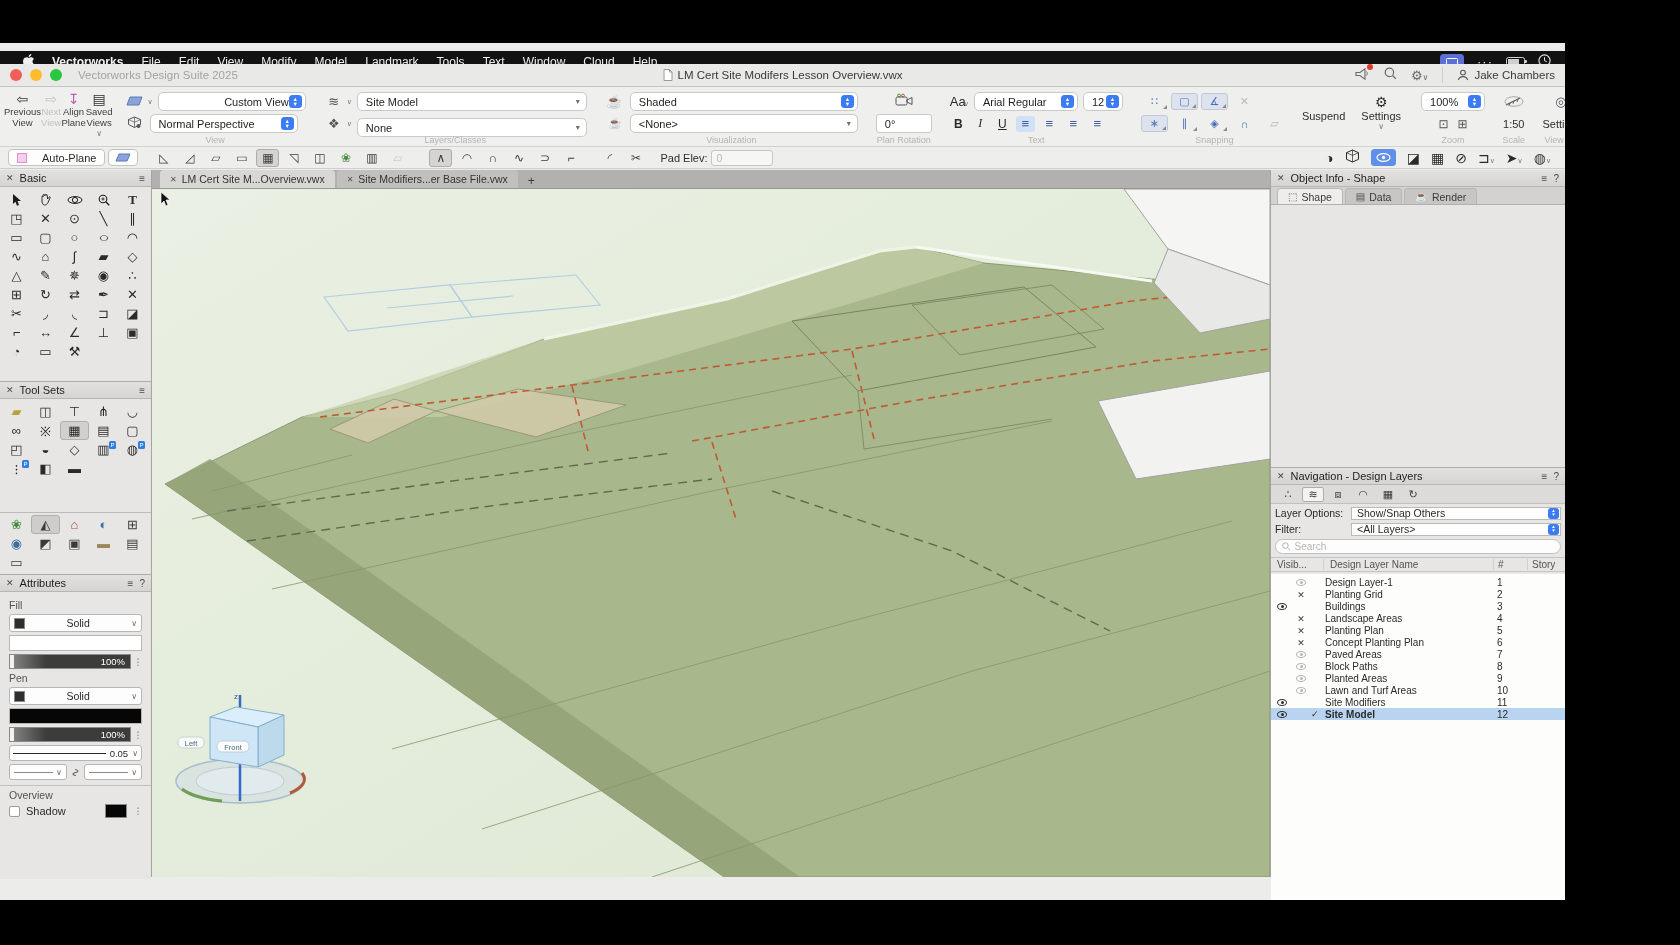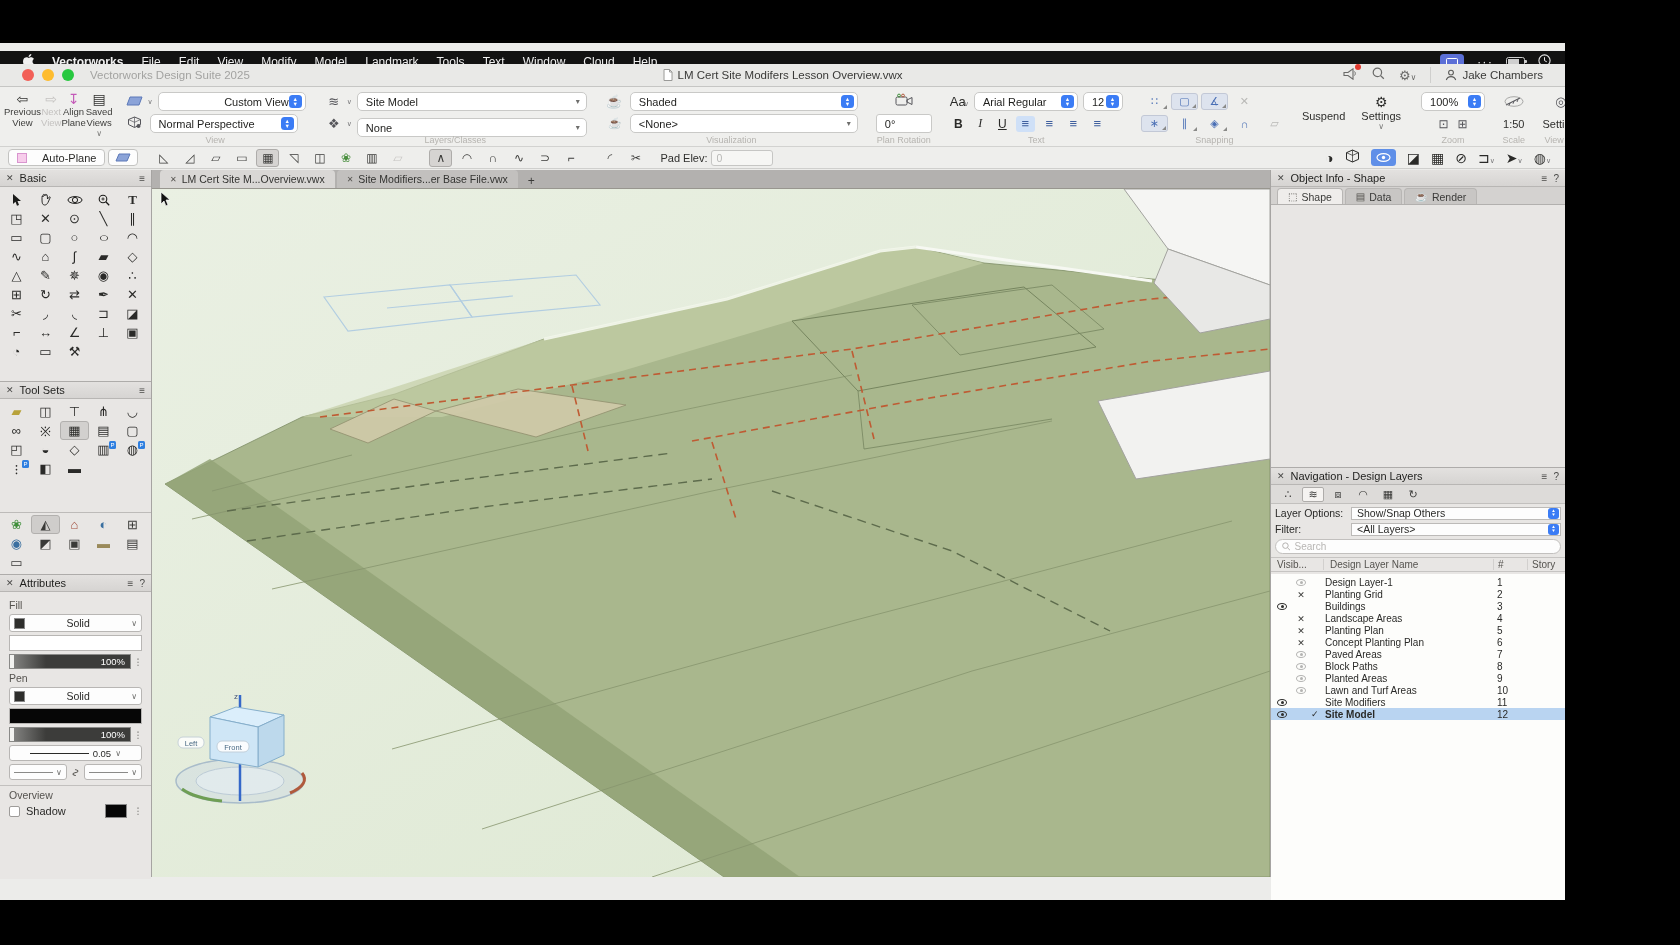--- a/index.html
+++ b/index.html
@@ -12,21 +12,21 @@
   .menubar .mi { padding:0 9px; cursor:default; }
   .menubar .mi.app { font-weight:bold; }
   .mb-right { margin-left:auto; display:flex; align-items:center; gap:13px; }
   .scrrec { width:24px; height:15px; background:#5b6fd6; border-radius:3.5px; display:flex; align-items:center; justify-content:center; }
   .scrrec i { display:block; width:12px; height:8px; border:1.5px solid #fff; border-radius:1.5px; }
   .batt { width:19px; height:9px; border:1px solid #cfcfcf; border-radius:2.5px; position:relative; }
   .batt::before { content:""; position:absolute; left:1px; top:1px; bottom:1px; width:11px; background:#cfcfcf; }
   .batt::after { content:""; position:absolute; right:-3px; top:2px; width:2px; height:3px; background:#cfcfcf; border-radius:0 1px 1px 0; }
 
   
-  .titlebar { position:absolute; left:0; top:21px; width:100%; height:23px; background:#e9e9e7; border-bottom:1px solid #c6c6c4; display:flex; align-items:center; padding:0 22px; }
+  .titlebar { position:absolute; left:0; top:21px; width:100%; height:23px; background:#e9e9e7; border-bottom:1px solid #c6c6c4; display:flex; align-items:center; padding:0 10px; }
   .light { width:12px; height:12px; border-radius:50%; margin-right:8px; }
   .l-red{background:#f25f57;} .l-yel{background:#febc2e;} .l-grn{background:#28c840;}
   .app-title { color:#a3a3a1; font-size:11.5px; margin-left:8px; }
   .doc-title { position:absolute; left:50%; transform:translateX(-50%); display:flex; align-items:center; gap:5px; color:#3a3a38; font-size:11.5px; }
   .tb-right { margin-left:auto; display:flex; align-items:center; gap:14px; color:#5a5a58; }
   .tb-sep { width:1px; height:16px; background:#cfcfcd; }
   .userbox { display:flex; align-items:center; gap:5px; font-size:11.5px; color:#3a3a38; }
   .reddot { position:absolute; top:-2px; right:-3px; width:6px; height:6px; background:#e03a2f; border-radius:50%; }
 
   
@@ -104,21 +104,21 @@
   .asel { display:flex; align-items:center; height:18px; background:#fdfdfd; border:1px solid #b8b6b4; border-radius:3px; padding:0 4px; margin-bottom:3px; }
   .asel .sw { width:11px; height:11px; background:#2e2e2c; border:1px solid #888; }
   .asel .txt { flex:1; text-align:center; font-size:10.5px; color:#2a2a28; }
   .asel .car { font-size:8px; color:#6e6e6c; }
   .colorbar { height:16px; border:1px solid #b8b6b4; margin-bottom:3px; }
   .colorbar.white{background:#fff;} .colorbar.black{background:#060606;}
   .oprow { display:flex; align-items:center; gap:2px; margin-bottom:3px; }
   .opbar { flex:1; height:15px; border:1px solid #8a8a88; background:linear-gradient(90deg,#8a8a88,#3c3c3a 30%); display:flex; align-items:center; justify-content:flex-end; padding-right:5px; color:#fff; font-size:9.5px; position:relative; }
   .opbar::before { content:""; position:absolute; left:0; top:0; bottom:0; width:4px; background:#f2f2f0; }
   .dots { width:9px; text-align:center; font-size:9px; color:#55534f; letter-spacing:-1px; }
-  .lwrow { display:flex; align-items:center; height:16px; background:#fdfdfd; border:1px solid #b8b6b4; border-radius:3px; padding:0 20px; gap:4px; margin-bottom:3px; }
+  .lwrow { display:flex; align-items:center; height:16px; background:#fdfdfd; border:1px solid #b8b6b4; border-radius:3px; padding:0 3px; gap:4px; margin-bottom:3px; }
   .lwrow .ln { flex:1; height:1px; background:#2a2a28; }
   .lwrow .v { font-size:9.5px; color:#2a2a28; }
   .dualrow { display:flex; align-items:center; gap:4px; margin-bottom:3px; }
   .lsel { flex:1; height:16px; background:#fdfdfd; border:1px solid #b8b6b4; border-radius:3px; display:flex; align-items:center; padding:0 4px; gap:3px; }
   .lsel .ln { flex:1; height:1px; background:#8a8a88; }
   .linkg { font-size:11px; color:#55534f; transform:rotate(90deg); }
   .fxdiv { border-top:1px solid #c2c0be; margin:5px -9px 3px -9px; }
   .shrow { display:flex; align-items:center; gap:6px; }
   .cb { width:11px; height:11px; background:#fff; border:1px solid #9e9c9a; border-radius:2px; }
   .shlbl { font-size:11px; color:#2a2a28; }

